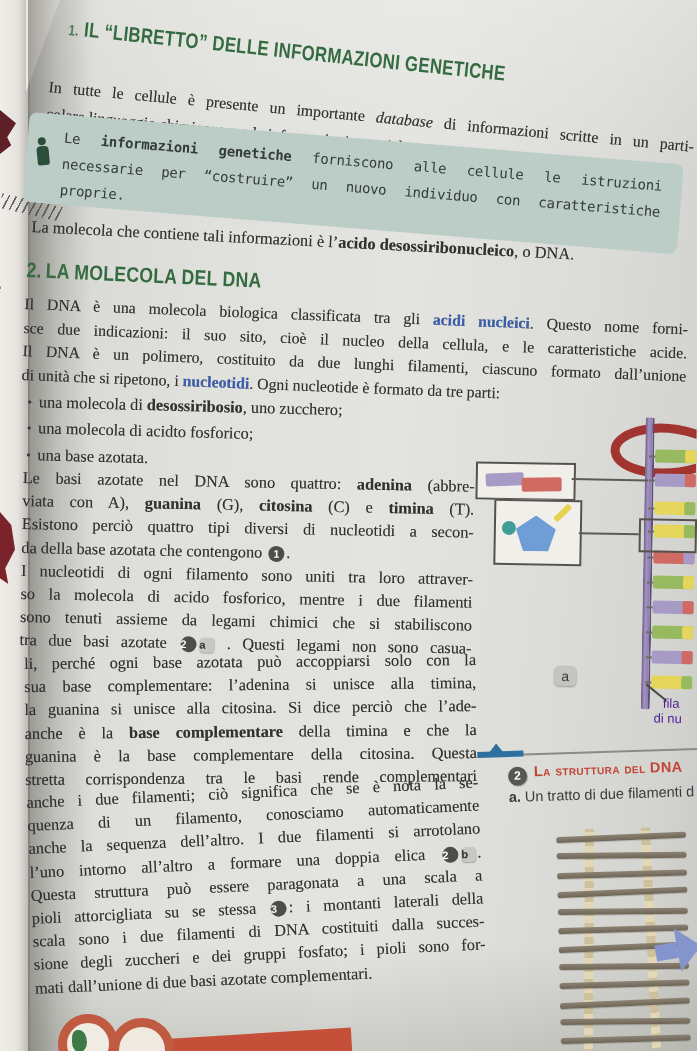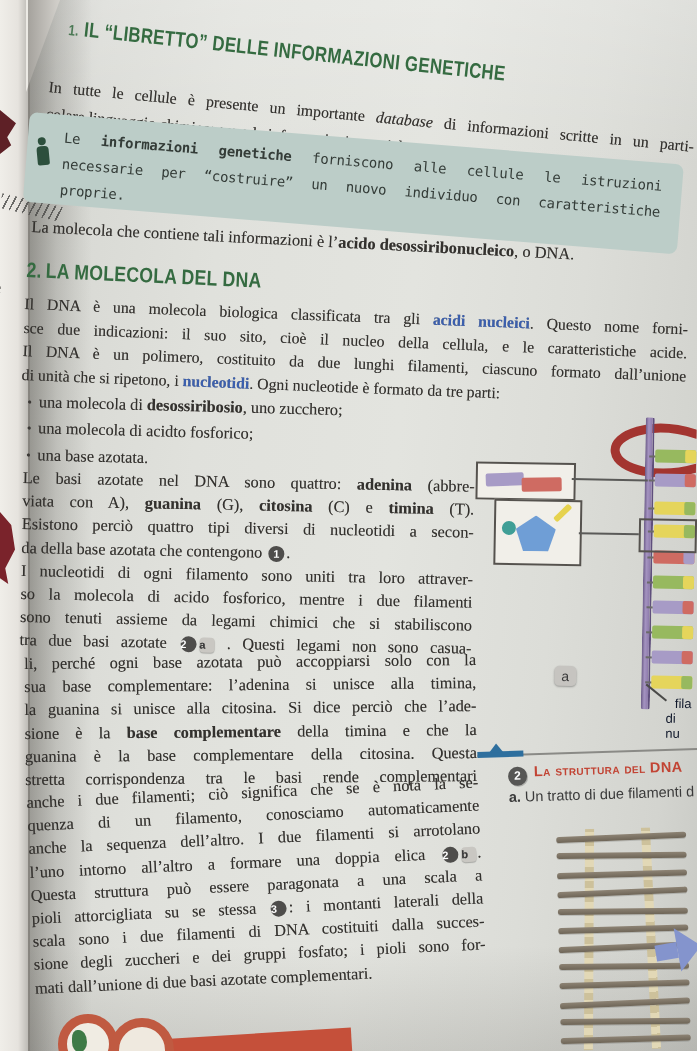--- a/index.html
+++ b/index.html
@@ -95,21 +95,21 @@
   .phosphate{position:absolute;left:6px;top:20px;width:14px;height:14px;border-radius:50%;background:#3f9e96;}
   .pentagon{position:absolute;left:20px;top:14px;width:40px;height:36px;background:#6f9ed6;
     clip-path:polygon(50% 0,100% 38%,81% 100%,19% 100%,0 38%);}
   .base-stick{position:absolute;left:56px;top:8px;width:21px;height:6px;background:#e6d24e;border-radius:2px;transform:rotate(-45deg);}
   .connB{position:absolute;left:126px;top:122px;width:60px;height:2px;background:#5a5a58;}
   .outline-rect{position:absolute;left:186px;top:107px;width:54px;height:30px;border:2px solid #55524e;}
   .label-a{position:absolute;left:104px;top:256px;width:22px;height:20px;background:#c6c4c0;border-radius:5px;
     color:#3c3c3c;font:400 14px/20px "Liberation Sans",sans-serif;text-align:center;box-shadow:0 1px 2px rgba(0,0,0,.3);}
   .pointer-line{position:absolute;left:196px;top:272px;width:26px;height:2px;background:#4a4a48;
     transform:rotate(38deg);transform-origin:left center;}
-  .strand-label{position:absolute;left:204px;top:284px;font:400 13px/15px "Liberation Sans",sans-serif;color:#0f172a;margin-left:12px;}
+  .strand-label{position:absolute;left:204px;top:284px;font:400 13px/15px "Liberation Sans",sans-serif;color:#4c1d95;}
   .strand-label div:first-child{margin-left:9px;}
 
   
   .fig2cap{position:absolute;left:477px;top:742px;width:221px;transform:rotate(-1.8deg);transform-origin:left top;
     font-family:"Liberation Sans",sans-serif;}
   .cap-rule{position:absolute;left:0;top:13px;width:221px;height:1.5px;background:#8a8a86;}
   .cap-marker{position:absolute;left:0;top:10px;width:46px;height:6px;background:#2e6f9e;}
   .cap-marker::before{content:"";position:absolute;left:12px;top:-8px;width:0;height:0;
     border-left:7px solid transparent;border-right:7px solid transparent;border-bottom:9px solid #2e6f9e;}
   .cap-row{position:absolute;left:30px;top:22px;white-space:nowrap;}
@@ -203,21 +203,21 @@
       <div class="tline"><span>da della base azotata che contengono </span><span class="badge-num">1</span><span>.</span></div>
       <div class="tline just"><span>I nucleotidi di ogni filamento sono uniti tra loro attraver-</span></div>
       <div class="tline just"><span>so la molecola di acido fosforico, mentre i due filamenti</span></div>
       <div class="tline just"><span>sono tenuti assieme da legami chimici che si stabiliscono</span></div>
       <div class="tline just"><span>tra due basi azotate </span><span class="badge-num">2</span><span class="badge-letter">a</span><span> . Questi legami non sono casua-</span></div>
     </div>
   <div class="col colB serifsoft">
       <div class="tline just"><span>li, perché ogni base azotata può accoppiarsi solo con la</span></div>
       <div class="tline just"><span>sua base complementare: l’adenina si unisce alla timina,</span></div>
       <div class="tline just"><span>la guanina si unisce alla citosina. Si dice perciò che l’ade-</span></div>
-      <div class="tline just"><span>sione è la </span><span class="sb">base complementare</span><span> della timina e che la</span></div>
+      <div class="tline just"><span>anche è la </span><span class="sb">base complementare</span><span> della timina e che la</span></div>
       <div class="tline just"><span>guanina è la base complementare della citosina. Questa</span></div>
       <div class="tline just"><span>stretta corrispondenza tra le basi rende complementari</span></div>
     </div>
   <div class="col colC serifsoft">
       <div class="tline just"><span>anche i due filamenti; ciò significa che se è nota la se-</span></div>
       <div class="tline just"><span>quenza di un filamento, conosciamo automaticamente</span></div>
       <div class="tline just"><span>anche la sequenza dell’altro. I due filamenti si arrotolano</span></div>
       <div class="tline just"><span>l’uno intorno all’altro a formare una doppia elica </span><span class="badge-num">2</span><span class="badge-letter">b</span><span>.</span></div>
       <div class="tline just"><span>Questa struttura può essere paragonata a una scala a</span></div>
       <div class="tline just"><span>pioli attorcigliata su se stessa </span><span class="badge-num">3</span><span>: i montanti laterali della</span></div>

